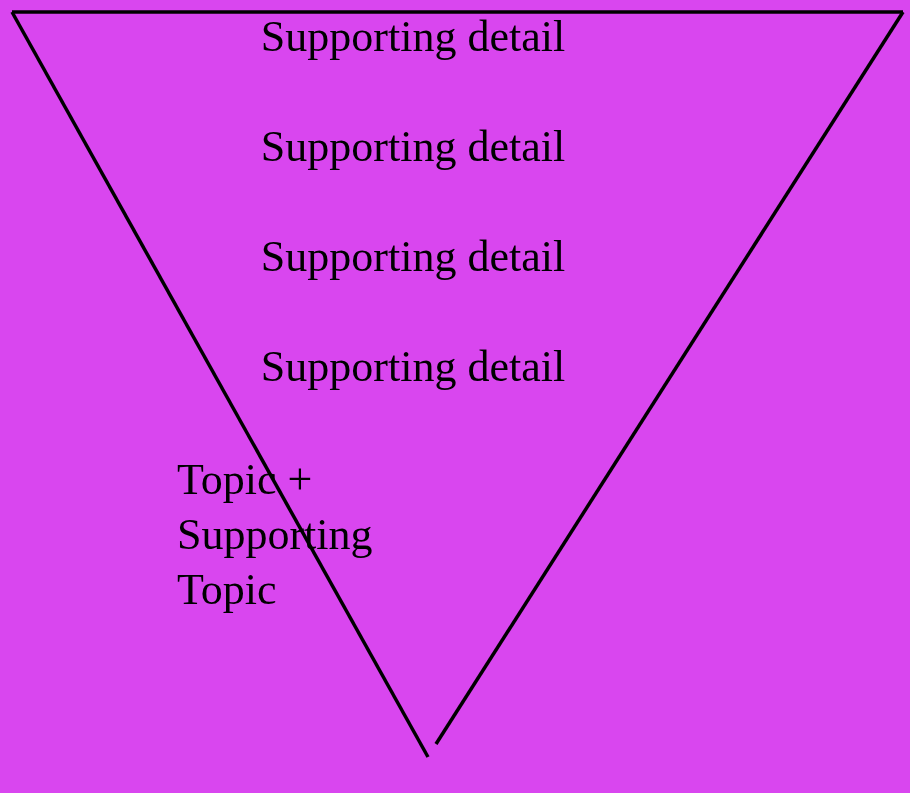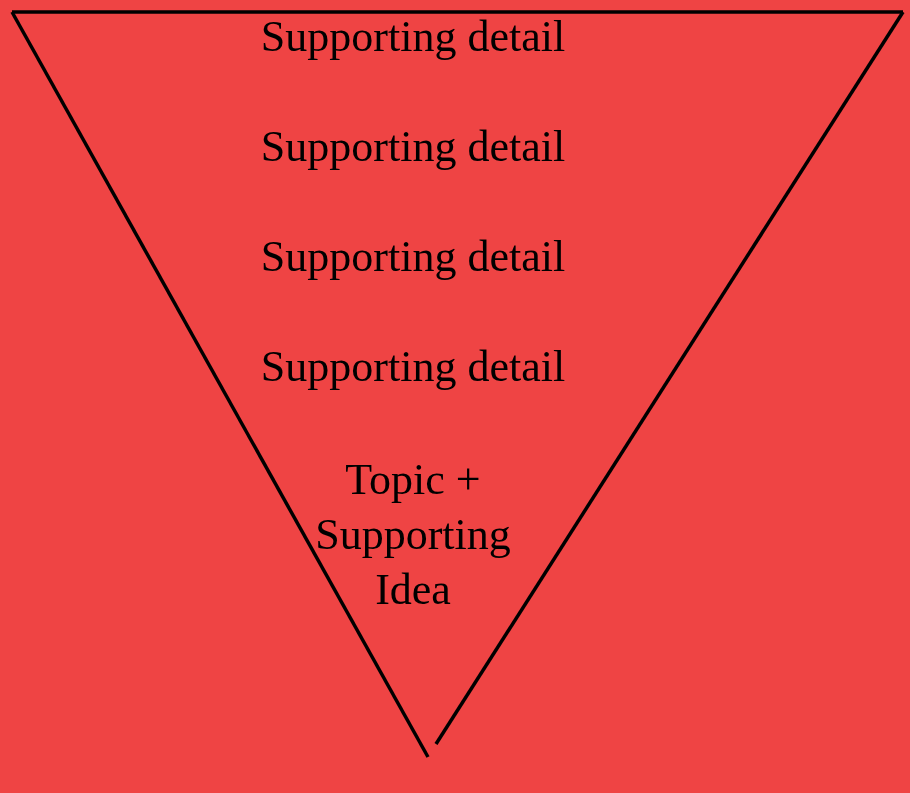--- a/index.html
+++ b/index.html
@@ -4,21 +4,21 @@
 <style>
   html, body {
     margin: 0;
     padding: 0;
     background: #ffffff;
   }
   .canvas {
     position: relative;
     width: 910px;
     height: 793px;
-    background: #ef4444;
+    background: #d946ef;
     overflow: hidden;
     font-family: "Liberation Serif", serif;
   }
   .triangle-svg {
     position: absolute;
     left: 0;
     top: 0;
     width: 910px;
     height: 793px;
   }
@@ -31,24 +31,23 @@
     line-height: 55px;
     color: #000000;
     white-space: nowrap;
   }
   .level-1 { top: 9px; }
   .level-2 { top: 119px; }
   .level-3 { top: 229px; }
   .level-4 { top: 339px; }
   .apex-block {
     position: absolute;
-    left: 163px;
+    left: 177px;
     top: 452px;
     width: 500px;
-    text-align: center;
     font-size: 44px;
     line-height: 55px;
     color: #000000;
   }
 </style>
 </head>
 <body>
 
 <div class="canvas">
 
@@ -62,16 +61,16 @@
 
   <div class="funnel-label level-2">Supporting detail</div>
 
   <div class="funnel-label level-3">Supporting detail</div>
 
   <div class="funnel-label level-4">Supporting detail</div>
 
   <div class="apex-block">
     <div>Topic +</div>
     <div>Supporting</div>
-    <div>Idea</div>
+    <div>Topic</div>
   </div>
 
 </div>
 
 </body></html>

